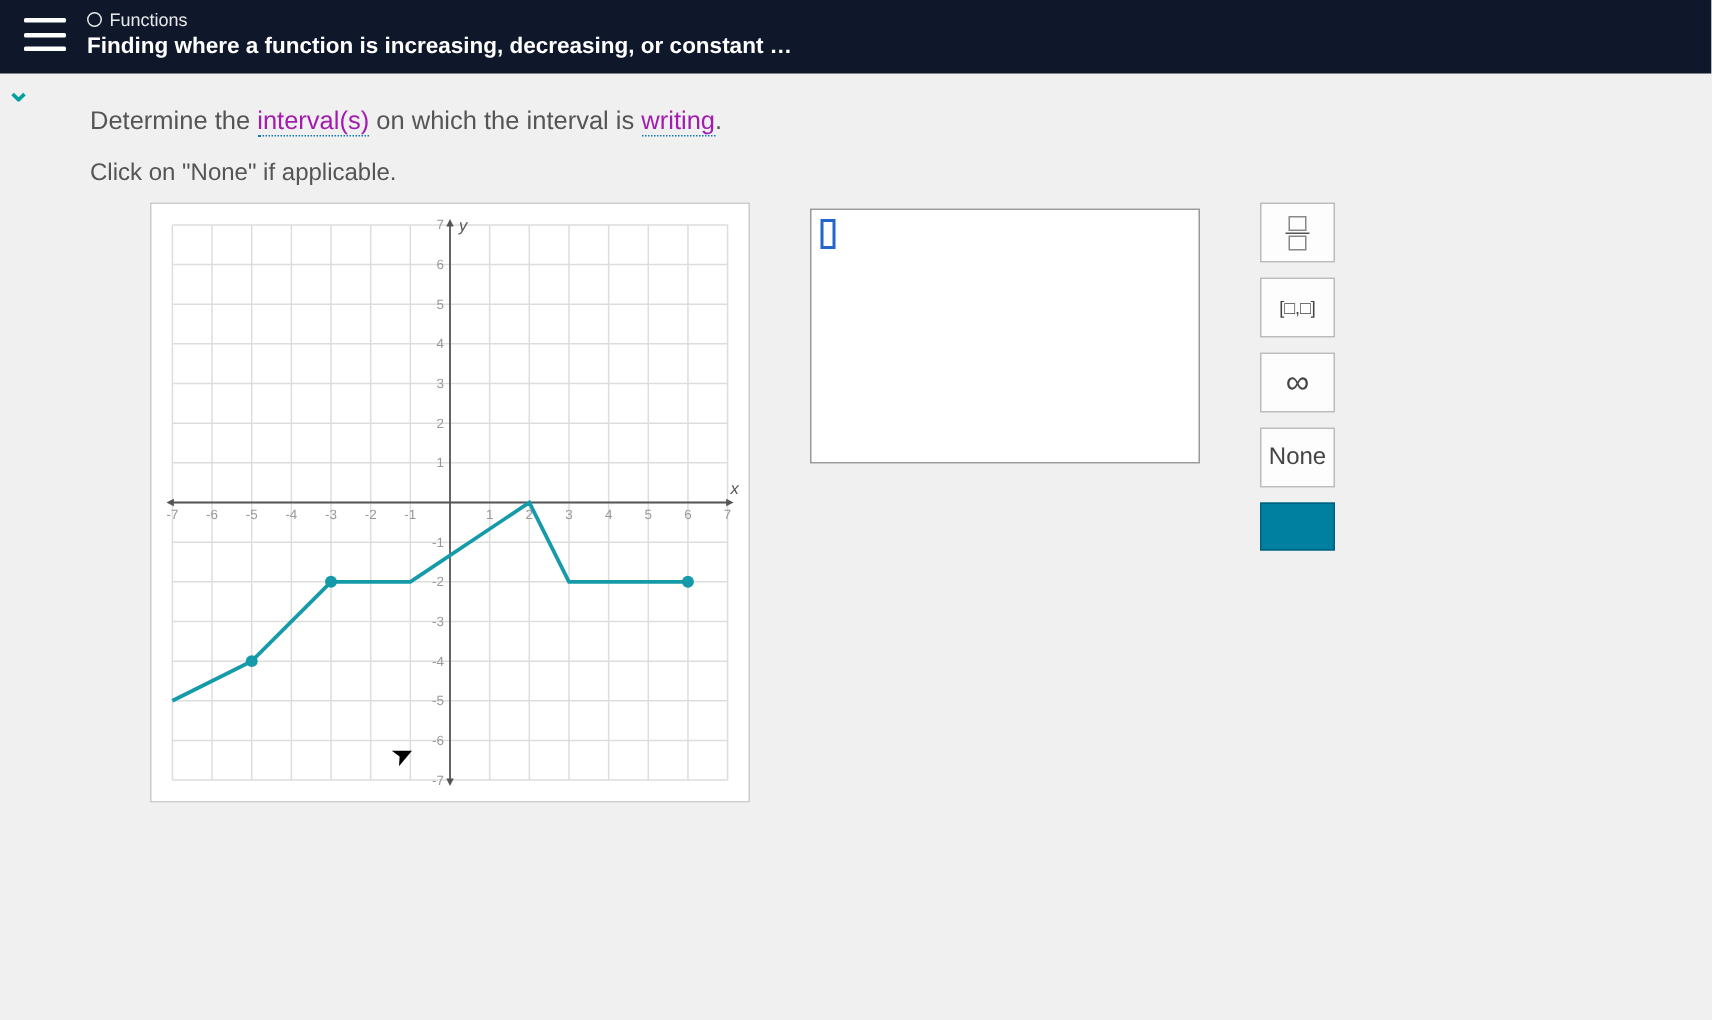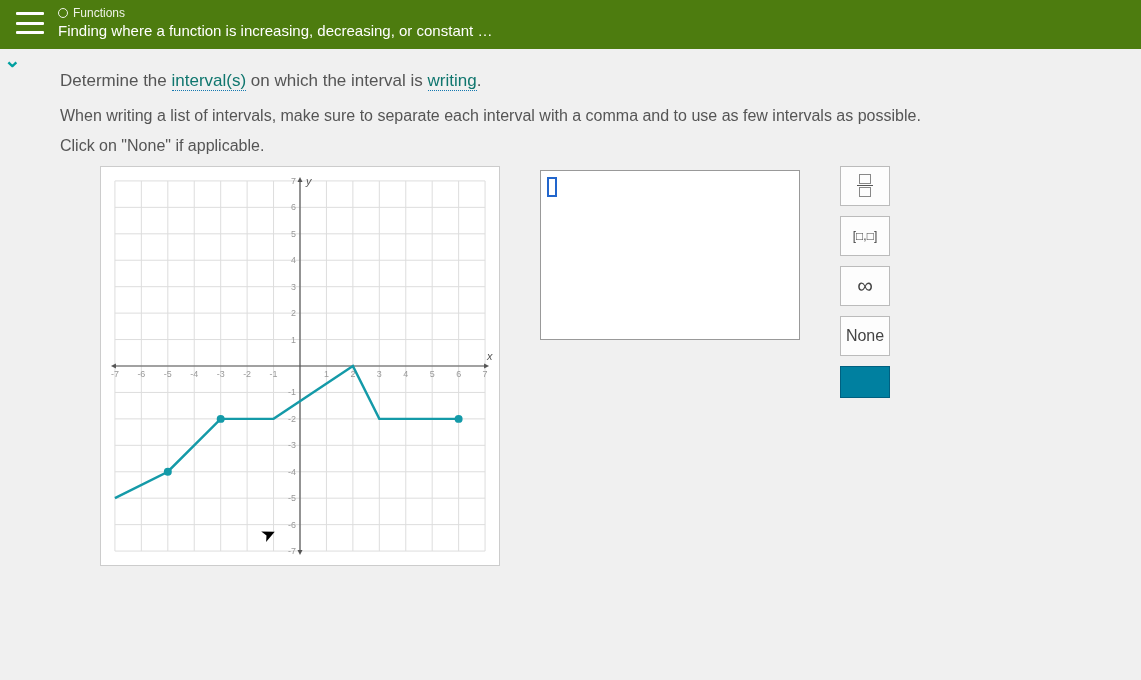--- a/index.html
+++ b/index.html
@@ -5,21 +5,21 @@
 * { box-sizing: border-box; margin: 0; padding: 0; }
 body {
   font-family: Arial, Helvetica, sans-serif;
   background: #f0f0f0;
   color: #333;
   width: 1141px;
   height: 680px;
   overflow: hidden;
 }
 .header {
-  background: #4d7c0f;
+  background: #0f172a;
   color: #fff;
   padding: 6px 16px 10px 16px;
   display: flex;
   align-items: flex-start;
 }
 .hamburger {
   width: 28px;
   height: 22px;
   margin-right: 14px;
   margin-top: 6px;
@@ -40,42 +40,42 @@
   display: flex;
   align-items: center;
   gap: 5px;
   margin-bottom: 2px;
 }
 .header-text .breadcrumb .circle {
   width: 10px; height: 10px; border: 1.5px solid #fff; border-radius: 50%;
 }
 .header-text .title {
   font-size: 15px;
-  font-weight: normal;
+  font-weight: bold;
 }
 .chev {
   position: absolute;
   left: 4px;
   top: 48px;
   color: #00a0a0;
   font-size: 20px;
   font-weight: bold;
   cursor: pointer;
 }
 .content {
   padding: 22px 28px 10px 60px;
   position: relative;
 }
 .prompt-line {
   font-size: 17px;
   color: #555;
   margin-bottom: 14px;
 }
 .prompt-line .link {
-  color: #0f766e;
+  color: #a21caf;
   border-bottom: 1px dotted #1478b0;
   cursor: pointer;
 }
 .instr {
   font-size: 16px;
   color: #555;
   line-height: 1.4;
 }
 .instr.mt { margin-top: 8px; margin-bottom: 6px; }
 .workarea {
@@ -157,21 +157,20 @@
 </div>
 
 <div class="chev">⌄</div>
 
 <div class="content">
 
   <p class="prompt-line">
     <span>Determine the </span><span class="link">interval(s)</span><span> on which the interval is </span><span class="link">writing</span><span>.</span>
   </p>
 
-  <p class="instr">When writing a list of intervals, make sure to separate each interval with a comma and to use as few intervals as possible.</p>
   <p class="instr mt">Click on "None" if applicable.</p>
 
   <div class="workarea">
 
     <div class="graph-box">
       <svg class="graph" viewBox="0 0 400 400">
         <g id="grid">
             <line x1="14" x2="14" y1="386" y2="14" stroke="#ddd" stroke-width="1"></line>
             <line x1="40.57142857142857" x2="40.57142857142857" y1="386" y2="14" stroke="#ddd" stroke-width="1"></line>
             <line x1="67.14285714285714" x2="67.14285714285714" y1="386" y2="14" stroke="#ddd" stroke-width="1"></line>

